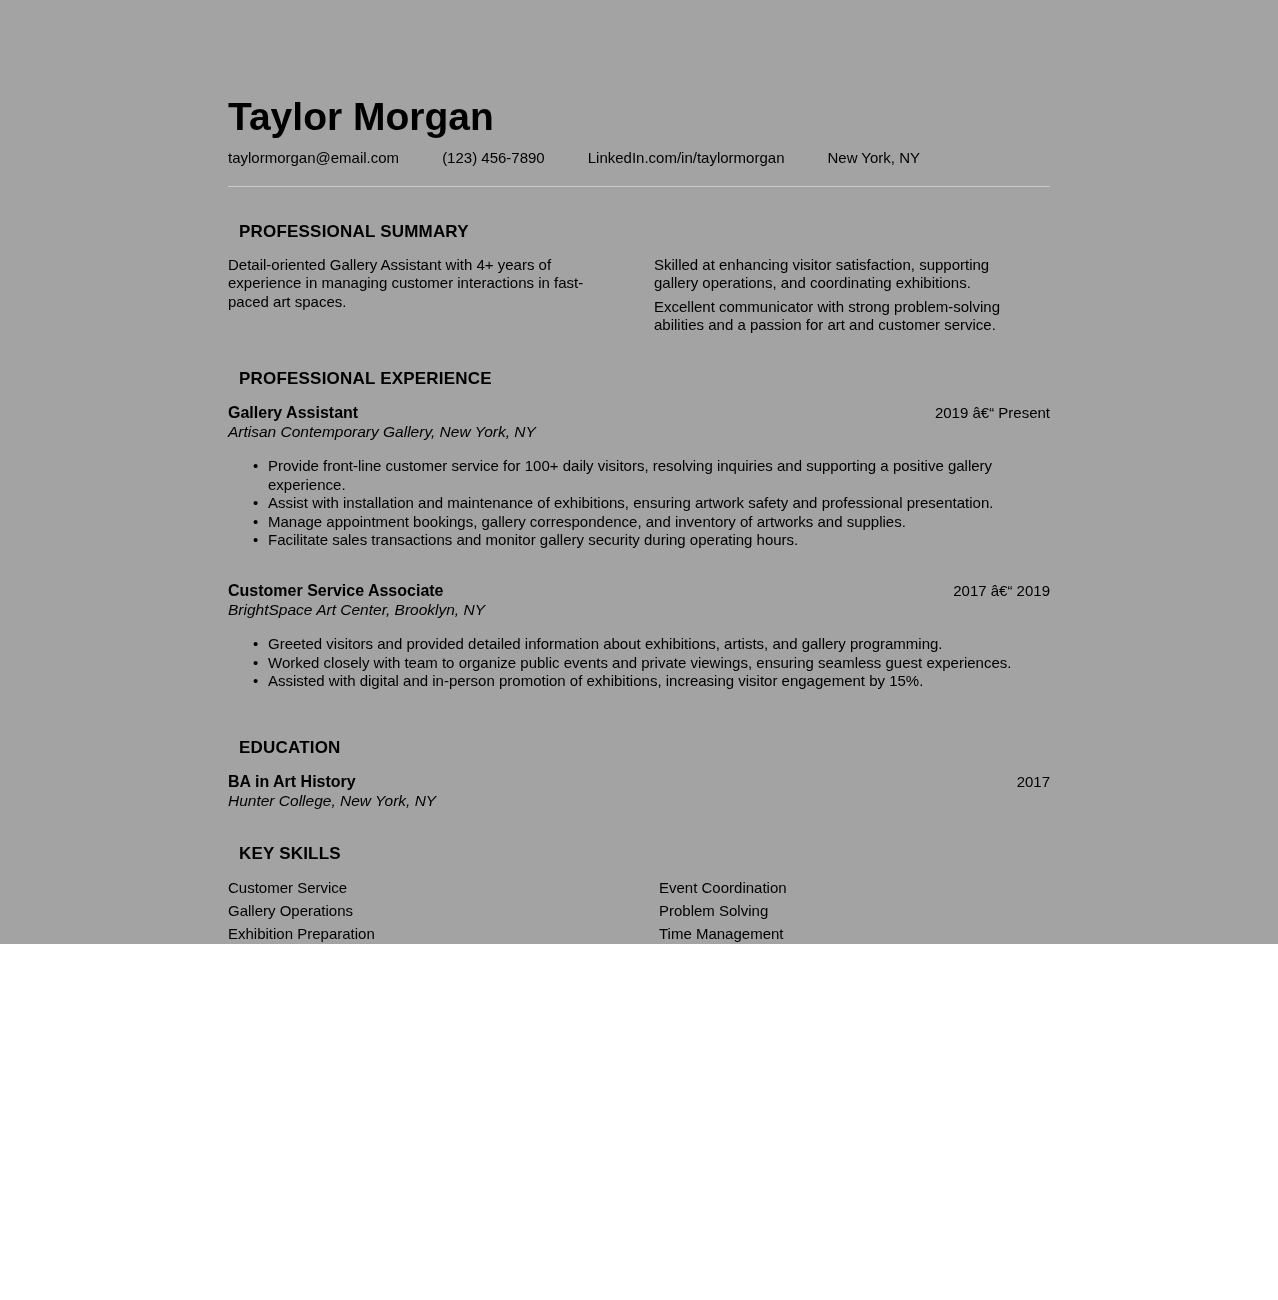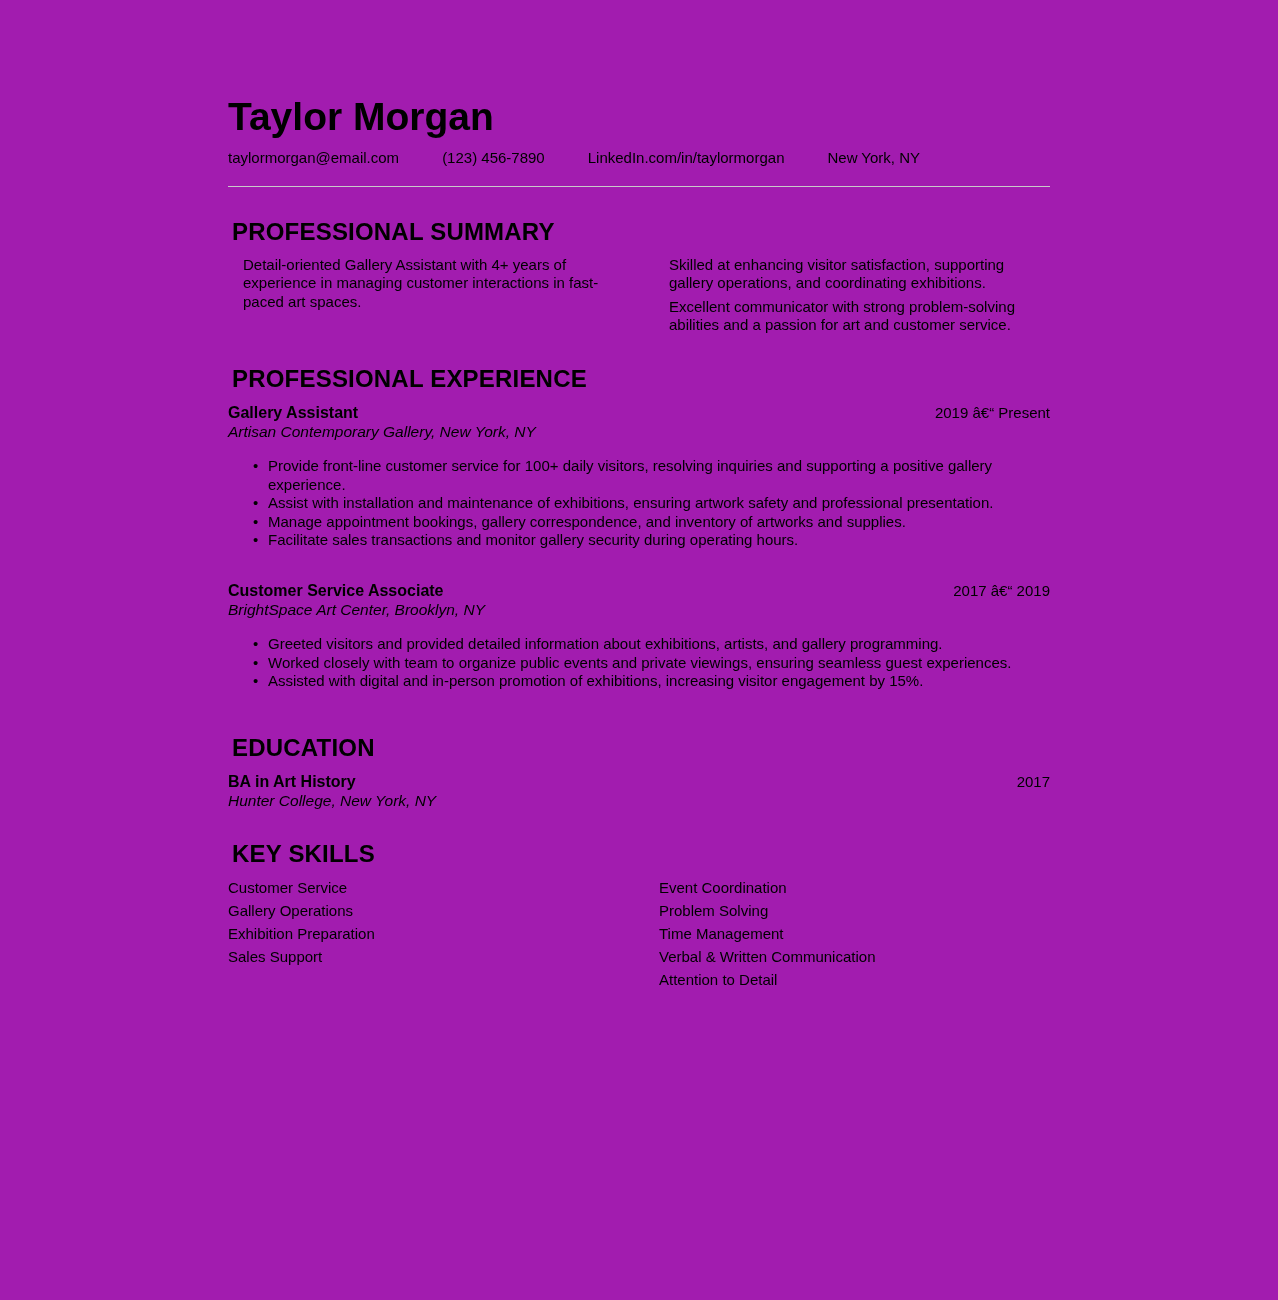--- a/index.html
+++ b/index.html
@@ -5,22 +5,22 @@
   * { box-sizing: border-box; }
   html, body { margin: 0; padding: 0; background: #ffffff; }
   body {
     font-family: "Liberation Sans", "DejaVu Sans", sans-serif;
     color: #000000;
     -webkit-font-smoothing: antialiased;
   }
   .page {
     position: relative;
     width: 1278px;
-    height: 1300px;
-    background: #a21caf;
+    height: 944px;
+    background: #a3a3a3;
     overflow: hidden;
   }
   .content {
     position: absolute;
     left: 228px;
     top: 0;
     width: 822px;
   }
 
   
@@ -38,37 +38,36 @@
     line-height: 19px;
   }
   .divider {
     border: none;
     border-top: 1px solid #c9c9c9;
     margin: 19px 0 0 0;
   }
 
   
   .section-heading {
-    margin: 4px;
-    font-size: 24px;
+    margin: 11px;
+    font-size: 17px;
     font-weight: 700;
     letter-spacing: 0.2px;
     line-height: 22px;
   }
   .mt-summary   { margin-top: 34px; }
   .mt-exp       { margin-top: 28px; }
   .mt-edu       { margin-top: 46px; }
   .mt-skills    { margin-top: 33px; }
 
   
   .summary-cols {
     display: flex;
     gap: 45px;
     margin-top: 13px;
-    justify-content: flex-end;
   }
   .summary-col {
     width: 381px;
     font-size: 15px;
     line-height: 18.6px;
   }
   .summary-col p { margin: 0 0 5px 0; }
 
   
   .job-header {

